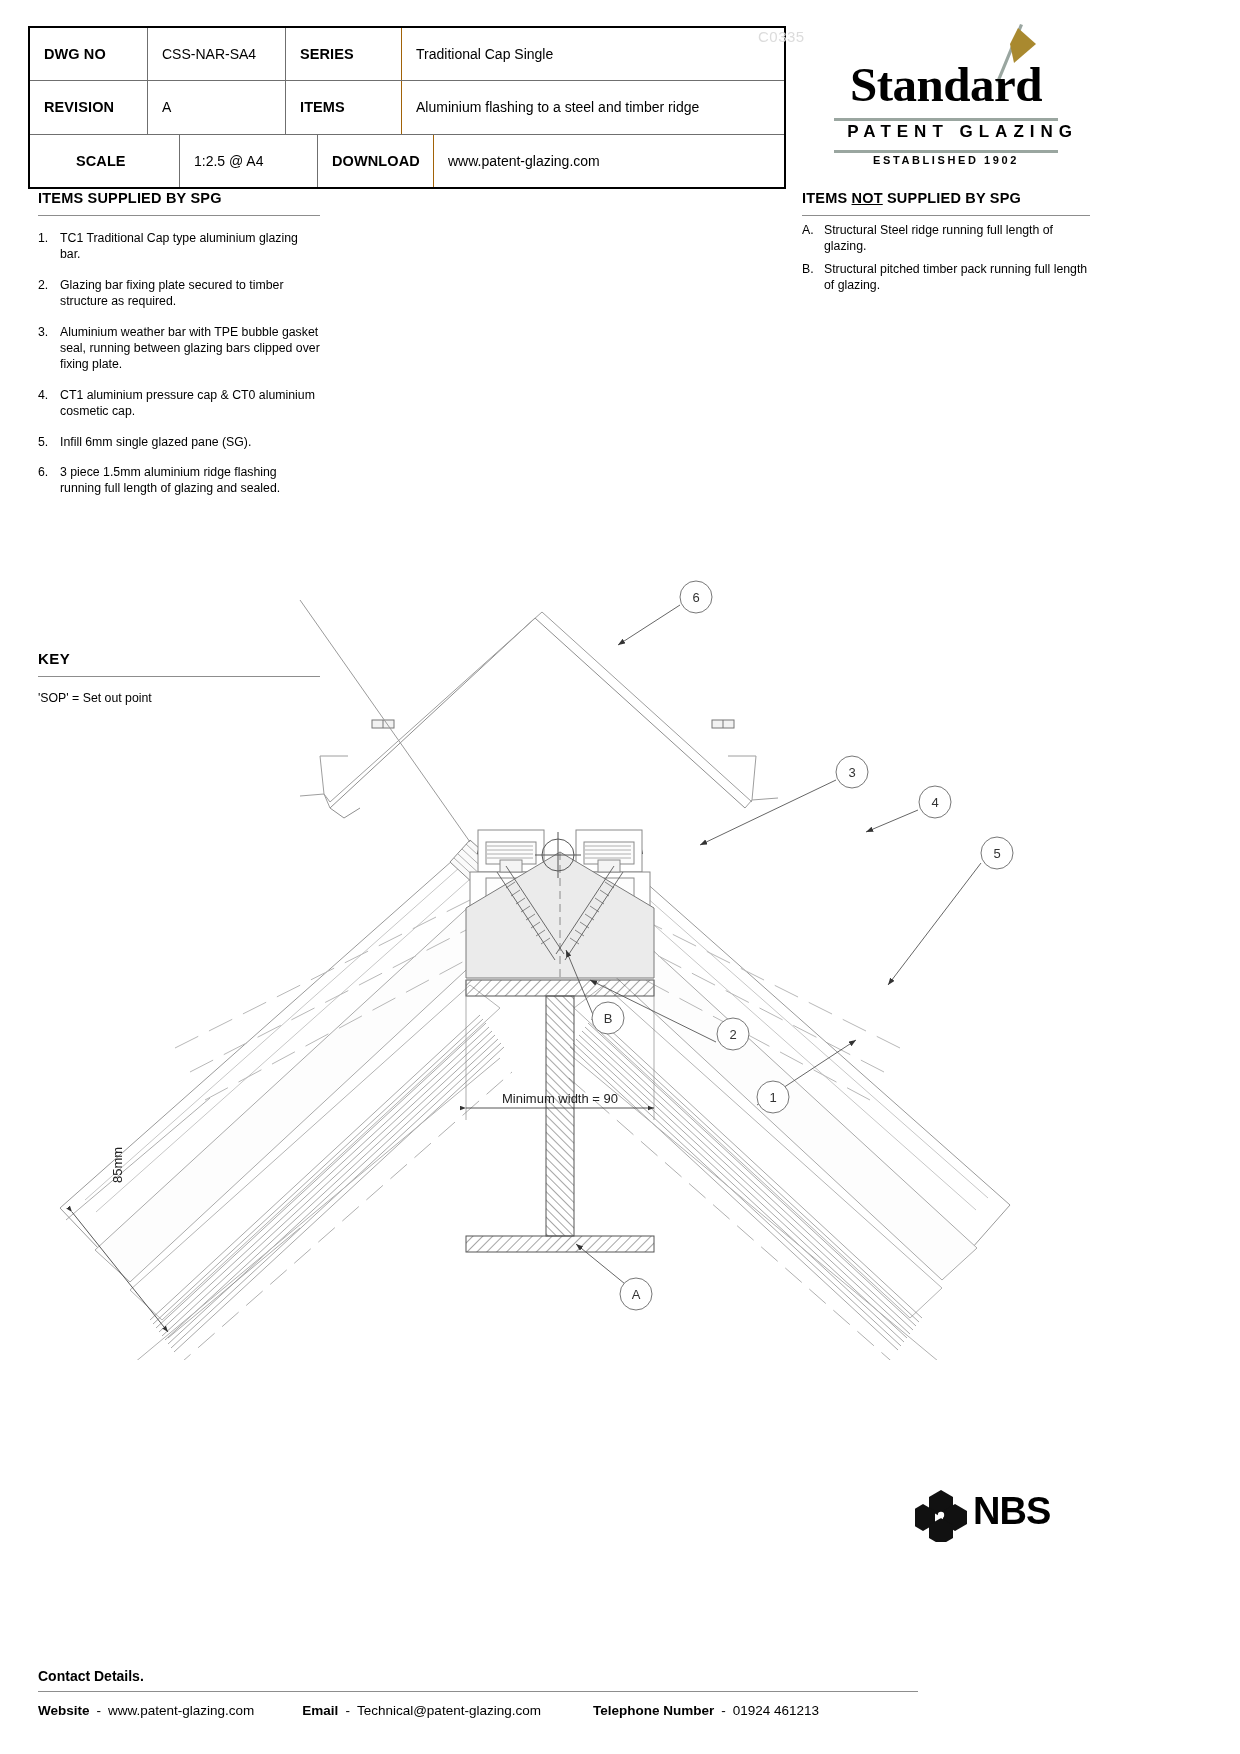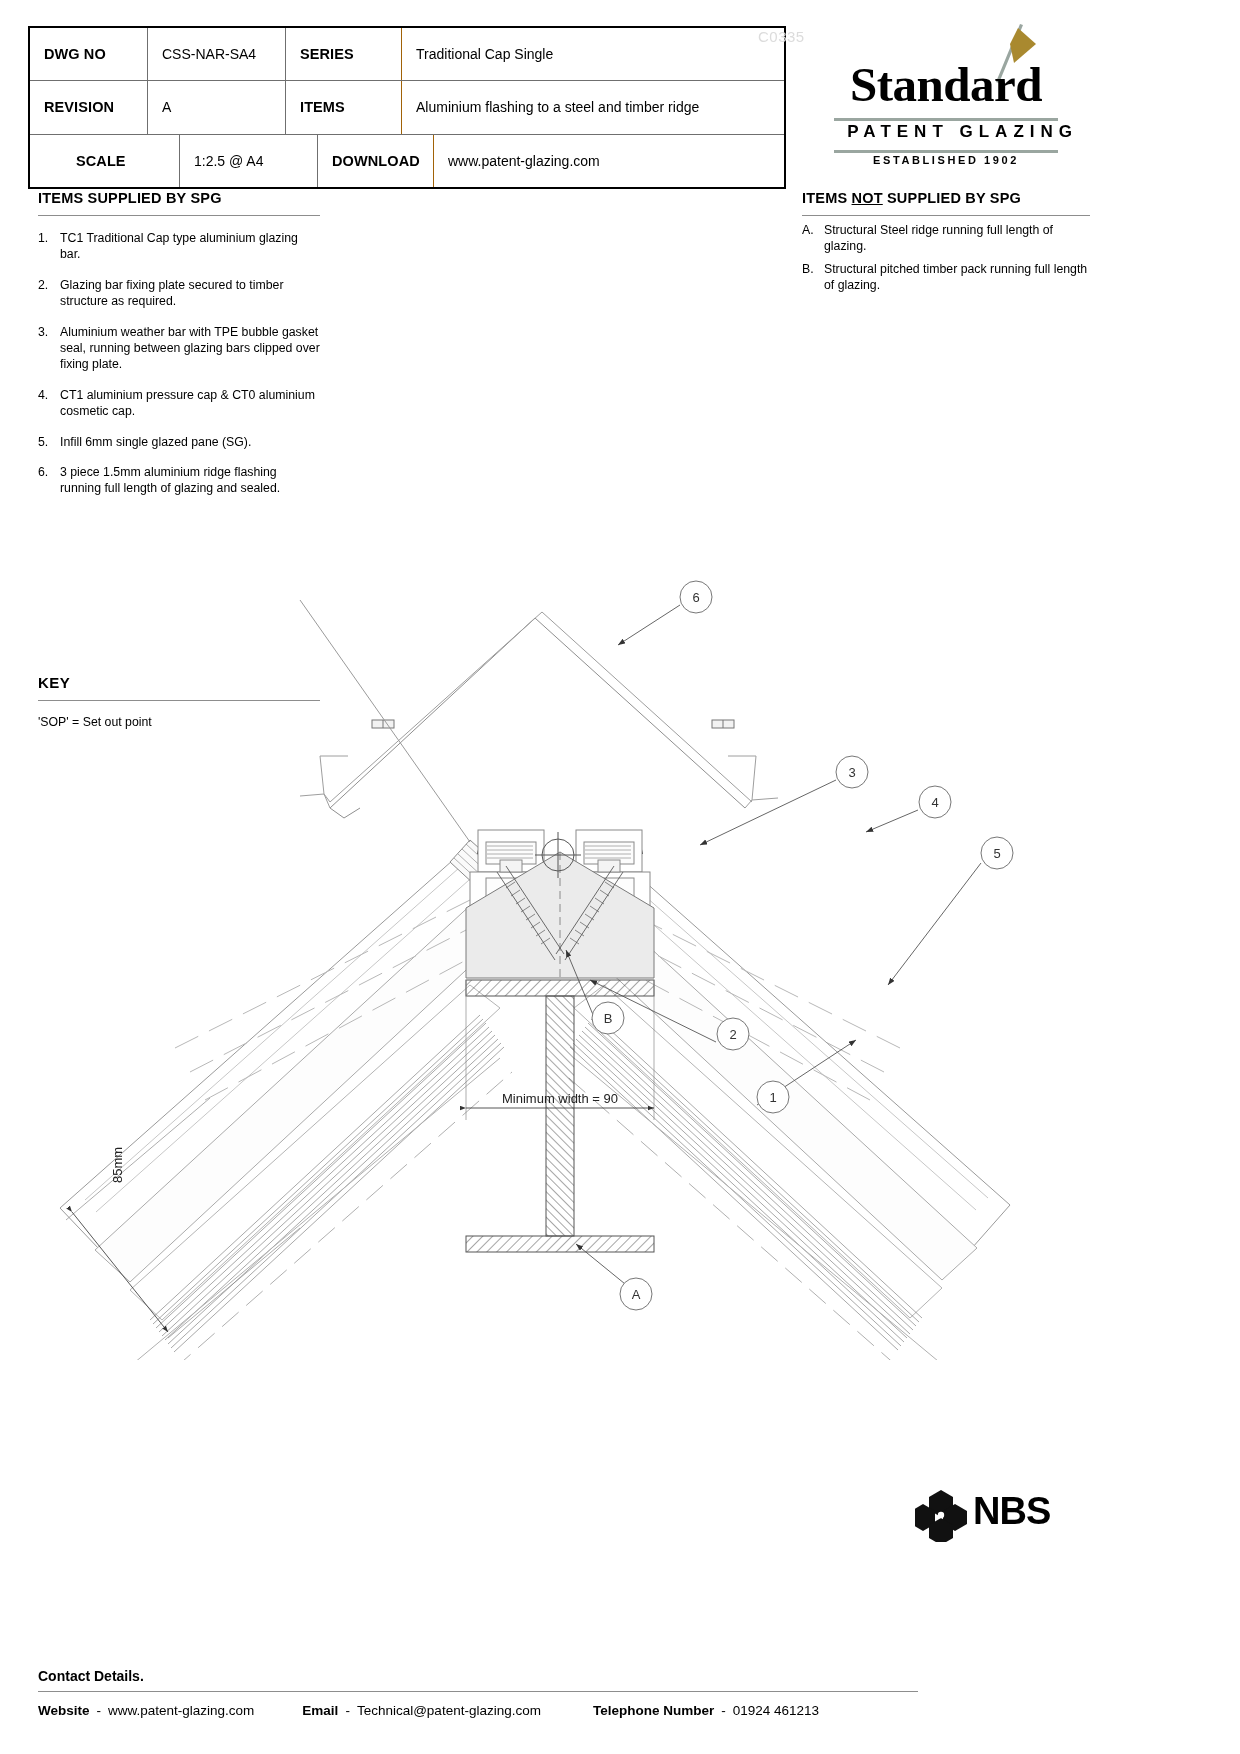--- a/index.html
+++ b/index.html
@@ -57,21 +57,21 @@
   .items-left{position:absolute;left:38px;top:190px;width:282px;}
   .items-right{position:absolute;left:802px;top:190px;width:288px;}
   .item{display:flex;font-size:12.3px;line-height:16.4px;margin-top:14px;}
   .items-right .item{margin-top:6px;}
   .items-left .item:first-of-type{margin-top:18px;}
   .items-right .item:first-of-type{margin-top:16px;}
   .item-num{width:22px;flex:0 0 22px;}
   .item-txt{flex:1;}
   u{text-underline-offset:1px;}
 
-  .keyblock{position:absolute;left:38px;top:650px;width:282px;margin-top:24px;}
+  .keyblock{position:absolute;left:38px;top:650px;width:282px;}
   .key-head{font-weight:bold;font-size:15px;letter-spacing:.4px;}
   .key-txt{font-size:12.3px;margin-top:14px;}
 
   
   .drawing{position:absolute;left:0px;top:560px;width:1120px;height:800px;}
 
   
   .footer{position:absolute;left:38px;top:1668px;width:880px;}
   .f-title{font-weight:bold;font-size:14px;}
   .f-rule{border-top:1px solid #8d8d8d;margin-top:7px;}

